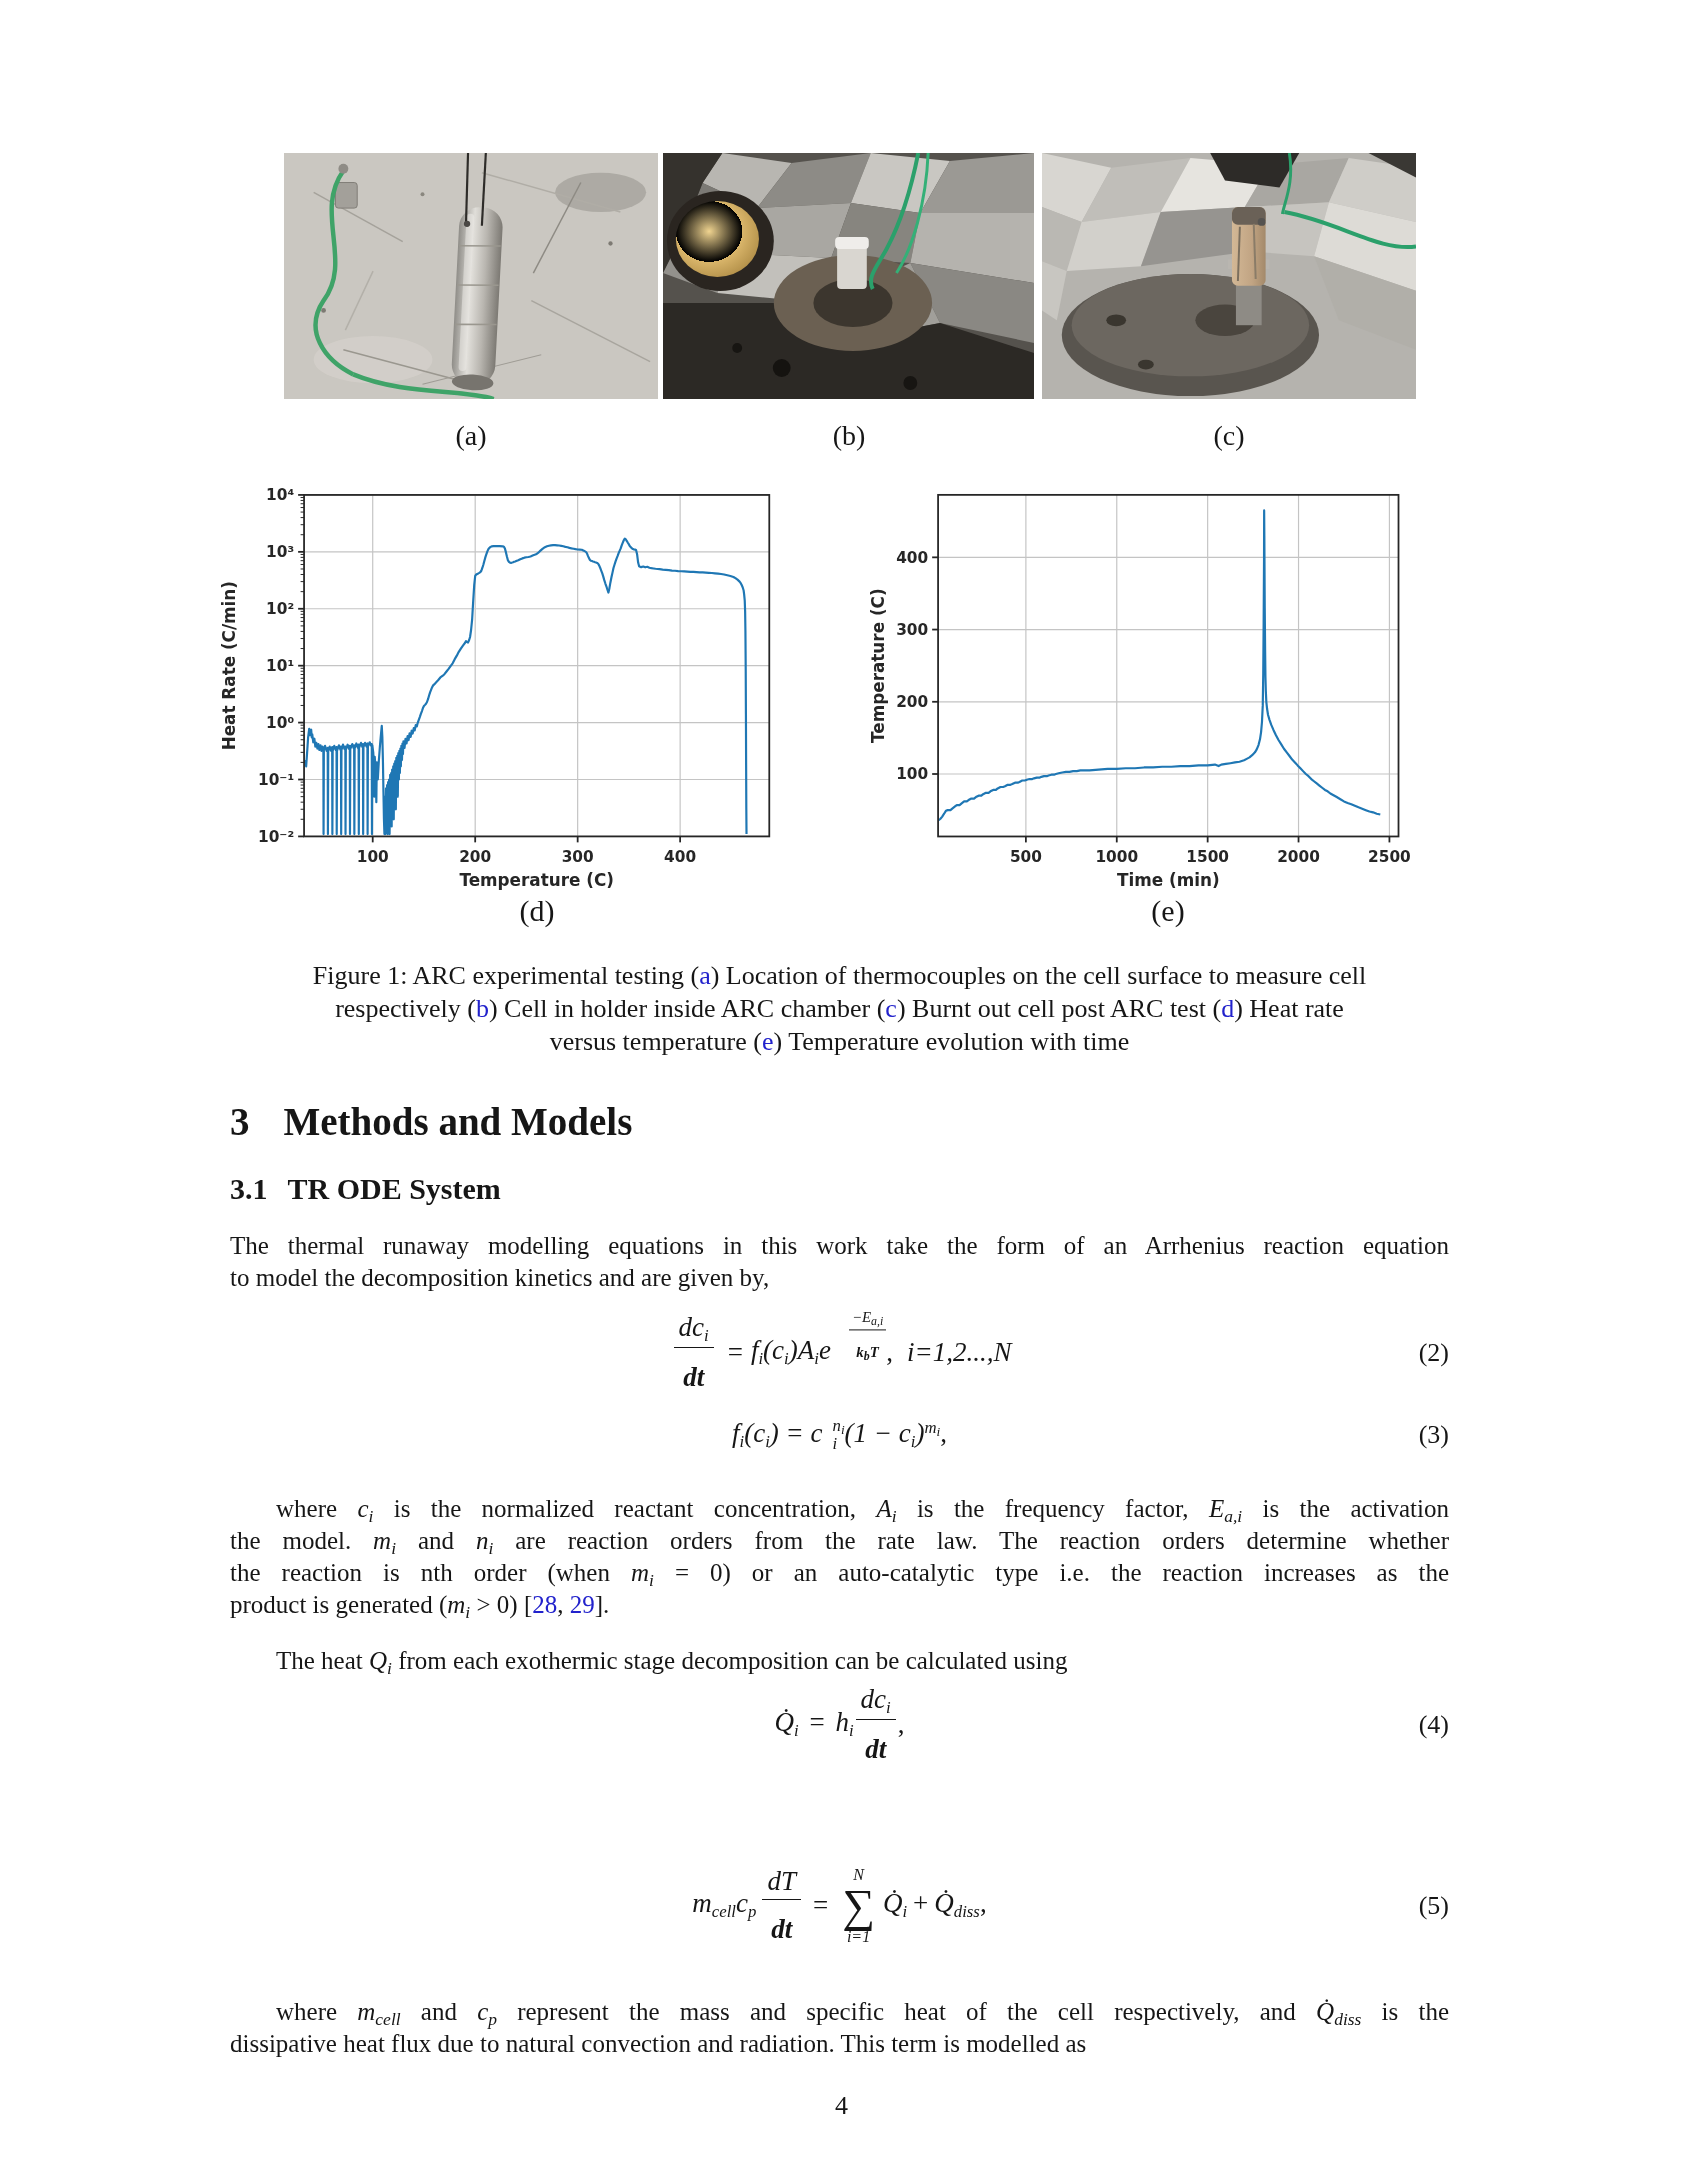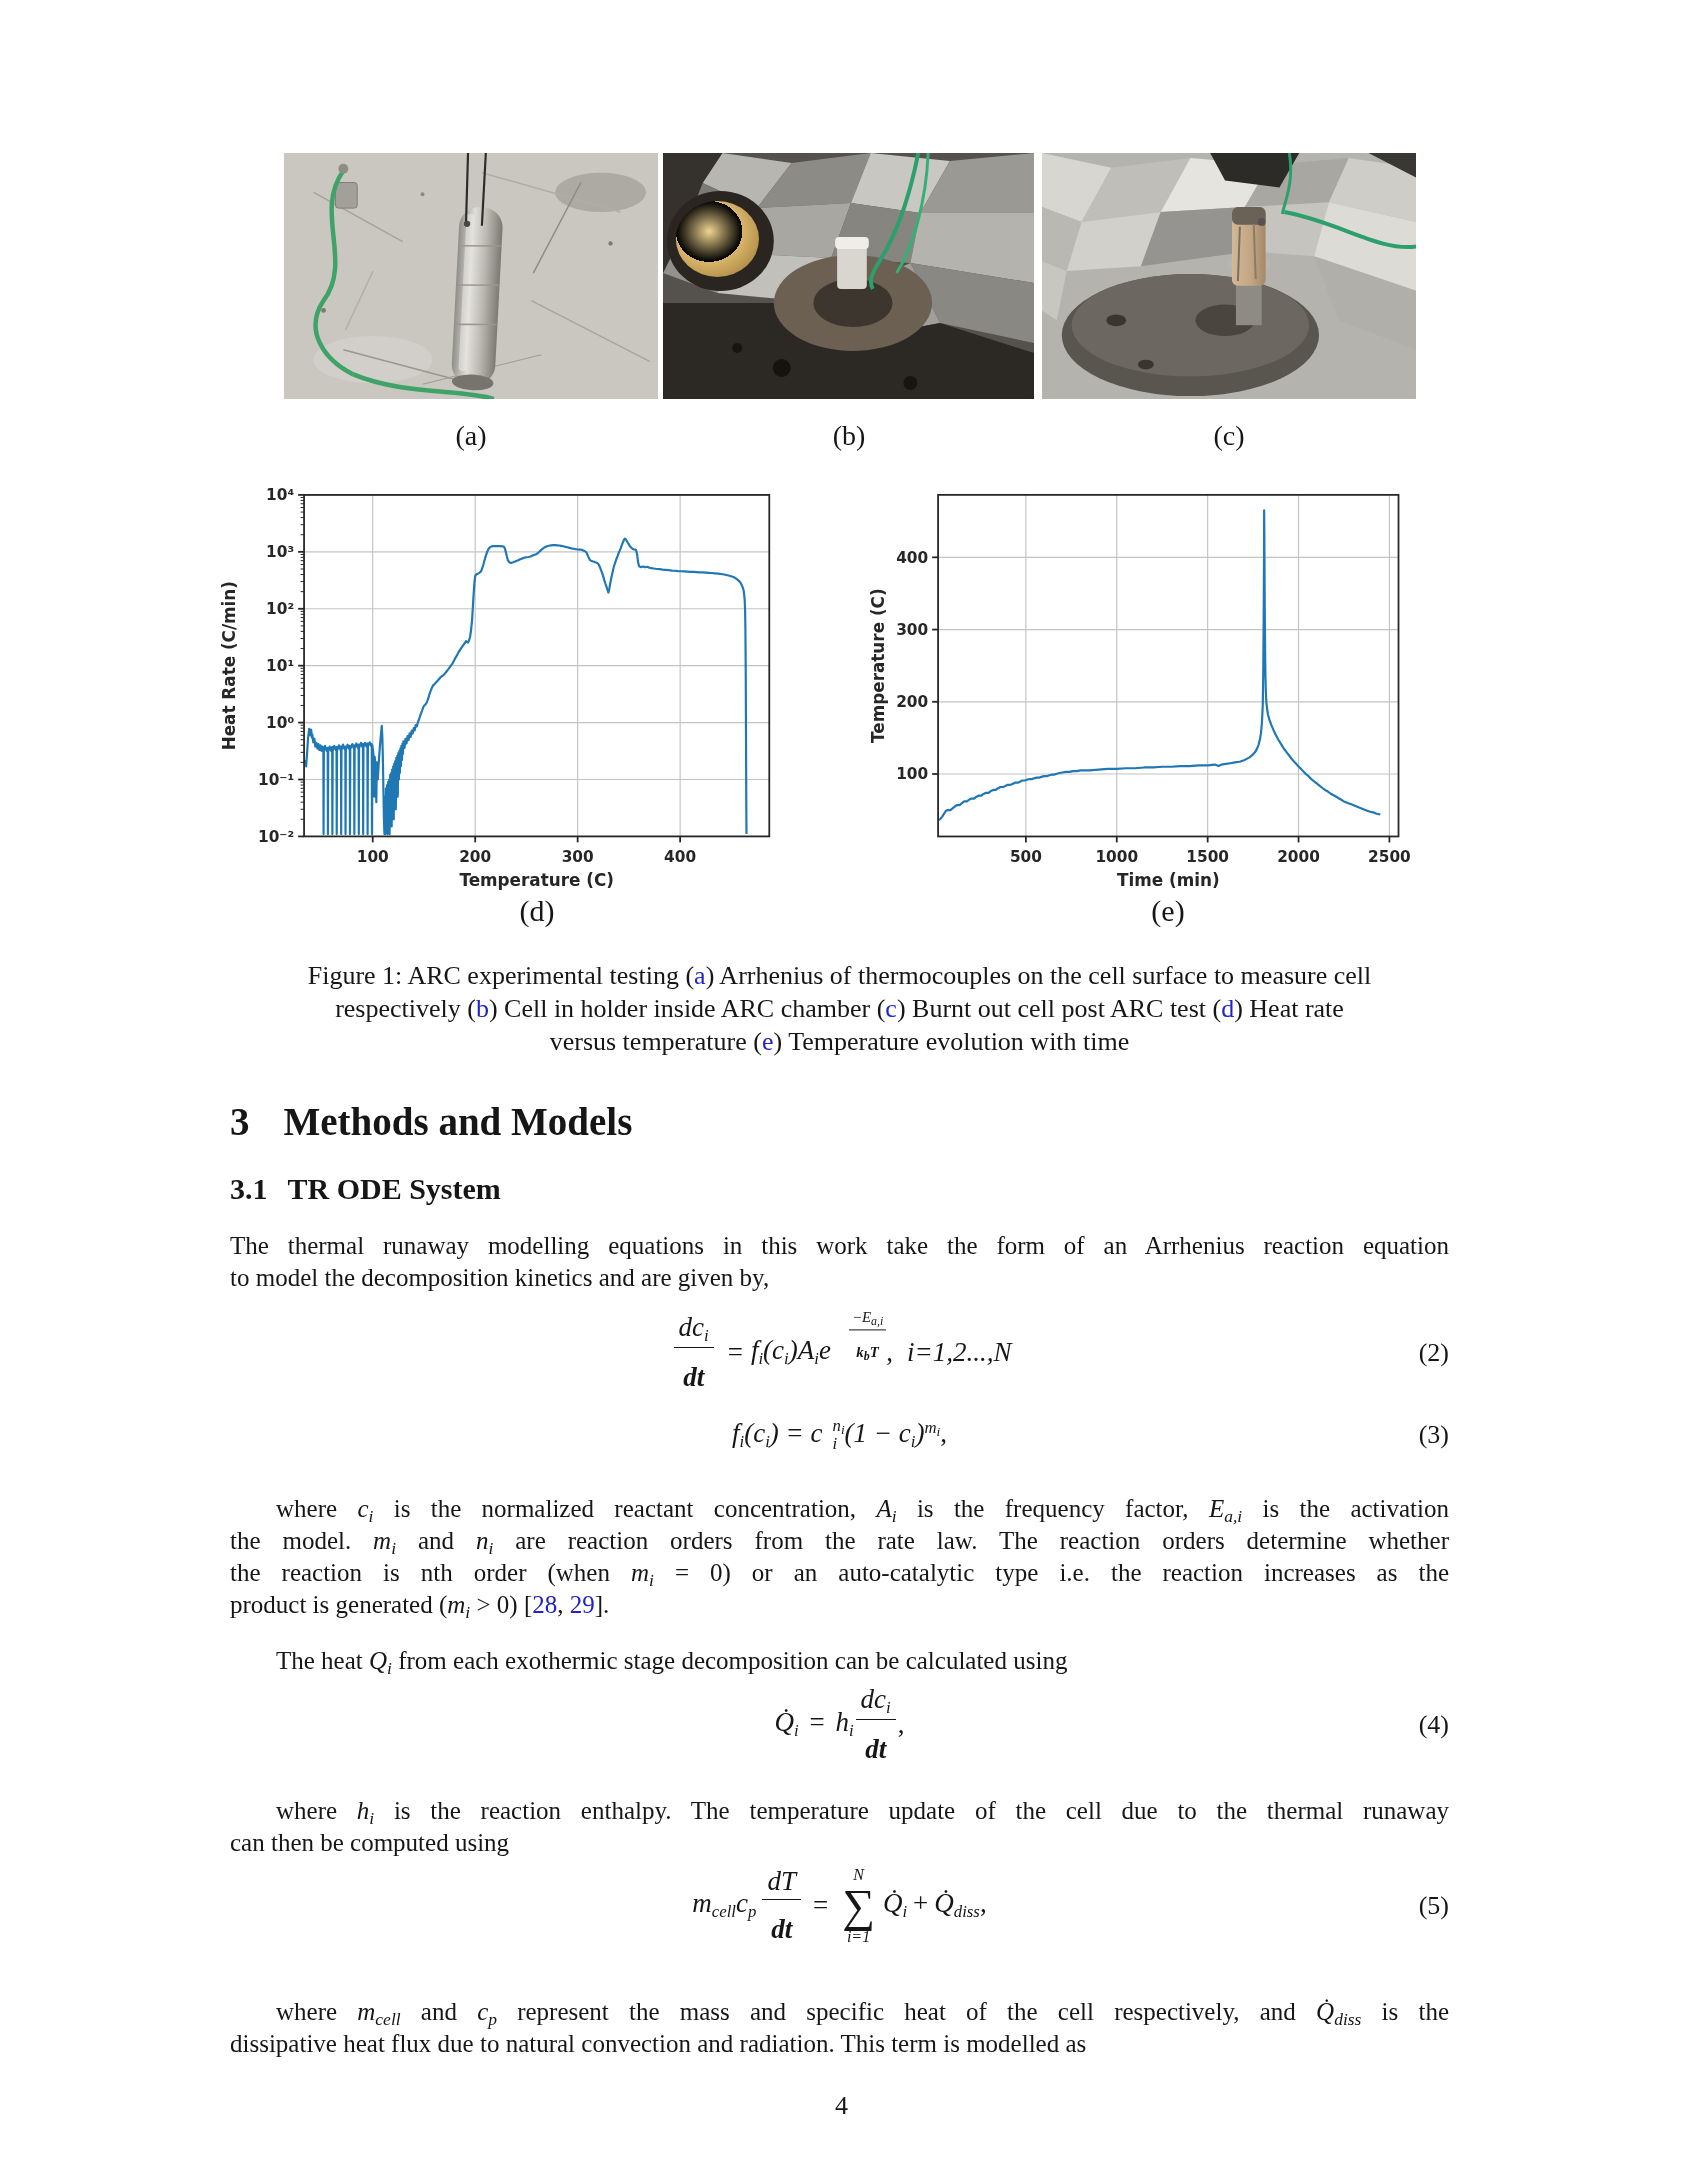--- a/index.html
+++ b/index.html
@@ -299,21 +299,21 @@
       <polyline points="93.6,363.6 95.4,362.1 97.2,359.9 99.1,357.0 100.9,354.1 102.7,353.4 105.5,353.4 107.3,351.9 110.1,349.7 111.9,348.3 114.7,348.3 116.5,346.8 119.3,344.6 122.0,344.6 123.8,343.2 126.6,341.7 129.3,341.7 131.2,340.2 133.9,338.8 136.7,338.8 138.5,337.3 141.3,335.9 144.0,335.9 145.9,334.4 148.6,333.0 151.4,333.0 153.2,331.5 156.0,330.0 158.7,330.0 160.6,329.3 163.3,327.8 166.1,327.8 167.9,327.1 170.7,325.7 173.4,325.7 175.2,324.9 178.0,323.5 180.7,323.5 182.6,322.7 185.3,322.0 188.1,322.0 189.9,321.3 192.7,320.6 195.4,320.6 197.3,319.8 200.0,319.1 202.8,319.1 204.6,318.4 207.4,317.6 210.1,317.6 212.0,316.9 214.7,316.2 218.4,315.4 222.1,314.7 225.7,314.7 229.4,314.0 233.1,314.0 236.7,313.3 245.9,313.3 255.1,312.5 264.3,311.8 273.5,311.8 282.6,311.1 291.8,311.1 301.0,310.3 310.2,310.3 319.4,309.6 328.5,309.6 337.7,308.9 346.9,308.9 356.1,308.2 365.2,308.2 372.6,307.4 376.3,308.9 379.0,307.4 383.6,306.7 388.2,306.0 392.8,305.2 397.4,304.5 402.0,303.0 404.7,301.6 407.5,300.1 410.2,297.9 413.0,295.0 414.8,292.1 416.6,287.7 418.1,281.9 419.2,274.6 420.1,264.4 420.9,247.6 421.4,214.8 421.8,163.7 422.2,98.1 422.3,50.7 422.5,76.2 422.9,149.1 423.3,192.9 423.6,218.4 424.0,233.0 424.5,244.0 425.3,251.3 426.2,257.1 427.7,262.2 429.5,267.3 431.7,272.4 434.1,277.5 436.8,282.6 439.6,287.0 442.3,291.4 445.1,295.0 447.9,298.7 450.6,302.3 453.4,305.2 456.1,308.2 458.9,311.1 461.6,314.0 464.4,316.9 467.1,319.1 469.9,322.0 472.6,324.2 475.4,326.4 478.1,328.6 480.9,330.8 483.7,333.0 486.4,334.4 489.2,336.6 491.9,338.1 495.6,340.2 499.3,342.4 502.9,344.6 506.6,346.1 510.3,347.5 513.9,349.0 517.6,350.5 521.3,351.9 525.0,353.4 528.6,354.8 532.3,355.6 536.0,357.0 539.6,357.8" fill="none" stroke="#1f77b4" stroke-width="2.2" stroke-linejoin="round"></polyline>
       <rect x="93" y="35" width="465" height="345" fill="none" stroke="#262626" stroke-width="1.8"></rect>
       <text x="325.5" y="430" text-anchor="middle" class="clabel">Time (min)</text>
       <text transform="translate(38,207.5) rotate(-90)" text-anchor="middle" class="clabel">Temperature (C)</text>
     </svg>
 
   <div class="chart-label" style="left:438px;top:894px;">(d)</div>
   <div class="chart-label" style="left:1069px;top:894px;">(e)</div>
 
   <div class="caption">
-    <div class="cap-line"><span>Figure 1: ARC experimental testing (</span><span class="lk">a</span><span>) Arrhenius of thermocouples on the cell surface to measure cell</span></div>
+    <div class="cap-line"><span>Figure 1: ARC experimental testing (</span><span class="lk">a</span><span>) Location of thermocouples on the cell surface to measure cell</span></div>
     <div class="cap-line"><span>respectively (</span><span class="lk">b</span><span>) Cell in holder inside ARC chamber (</span><span class="lk">c</span><span>) Burnt out cell post ARC test (</span><span class="lk">d</span><span>) Heat rate</span></div>
     <div class="cap-line"><span>versus temperature (</span><span class="lk">e</span><span>) Temperature evolution with time</span></div>
   </div>
 
   <div class="h1">
     <span>3</span><span class="htitle">Methods and Models</span>
   </div>
   <div class="h2">
     <span>3.1</span><span class="htitle">TR ODE System</span>
   </div>
@@ -366,24 +366,20 @@
       <span><span>Q̇</span><span class="sb">i</span><span class="rom" style="margin:0 4px;"> = </span><span>h</span><span class="sb">i</span></span>
       <span class="frac" style="margin:0 2px;">
         <span class="fn"><span>dc</span><span class="sb">i</span></span>
         <span class="fd">dt</span>
       </span>
       <span class="rom">,</span>
     </span>
     <span class="eqtag">(4)</span>
   </div>
 
-  <div class="para" style="top:1771px;">
-    <div class="ln ind"><span>where </span><span class="it">h</span><span class="it sub">i</span><span> is the reaction enthalpy. The temperature update of the cell due to the thermal runaway</span></div>
-    <div class="ln last"><span>can then be computed using</span></div>
-  </div>
 
   <div class="eq" style="top:1846px;height:119px;">
     <span class="eq-body">
       <span><span>m</span><span class="sb">cell</span><span>c</span><span class="sb">p</span></span>
       <span class="frac">
         <span class="fn">dT</span>
         <span class="fd">dt</span>
       </span>
       <span class="rom" style="margin:0 6px;">=</span>
       <span class="sum">

